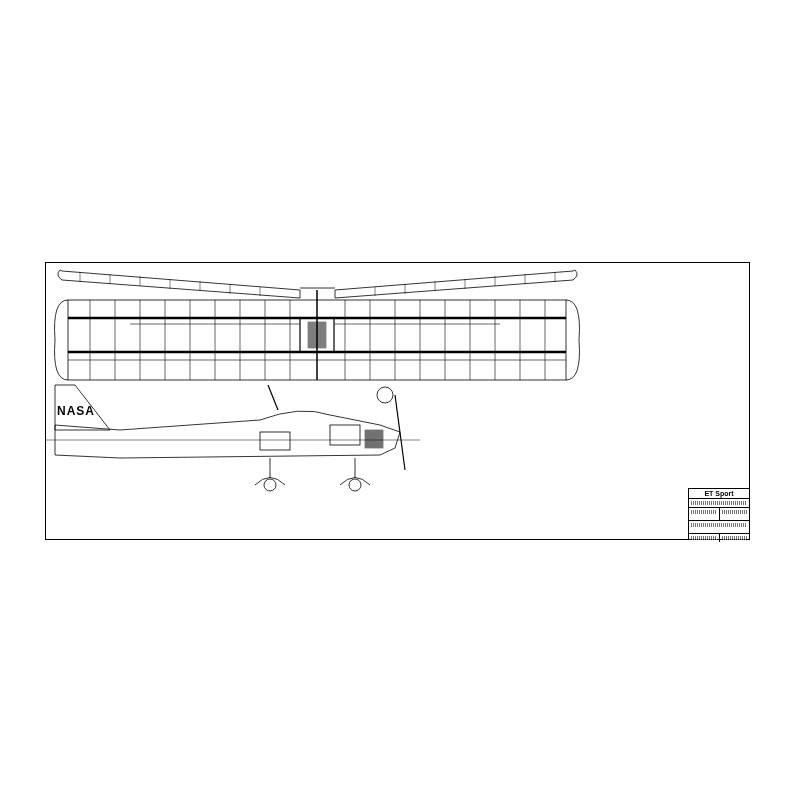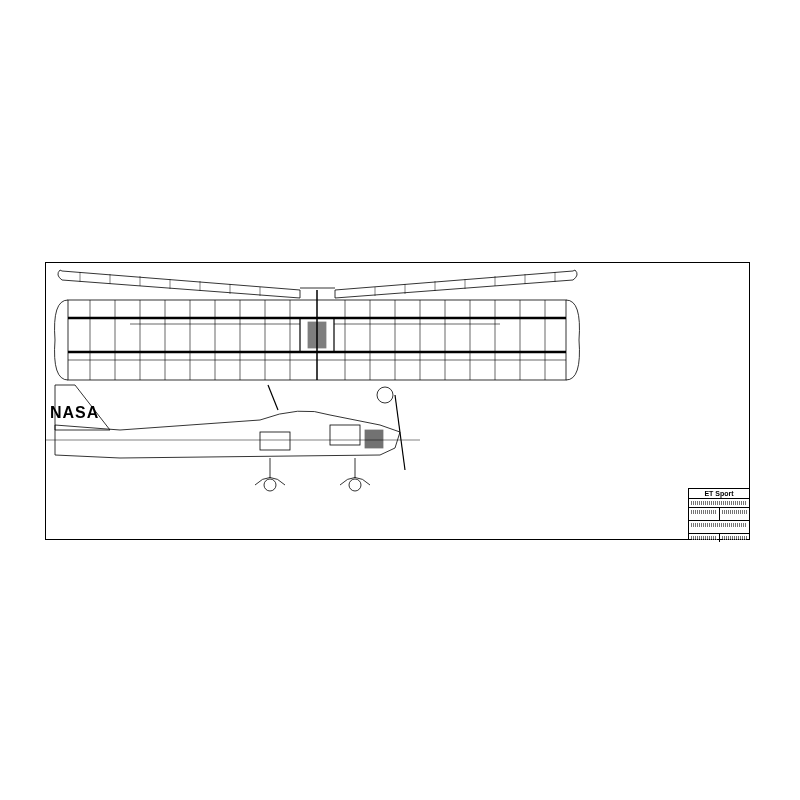--- a/index.html
+++ b/index.html
@@ -5,21 +5,21 @@
   html,body{margin:0;padding:0;background:#ffffff;}
   body{width:800px;height:800px;position:relative;overflow:hidden;font-family:"Liberation Sans",sans-serif;}
   #sheet{position:absolute;left:45px;top:262px;width:705px;height:278px;border:1.5px solid #000;box-sizing:border-box;background:#fff;}
   svg{position:absolute;left:0;top:0;}
   .title-block{position:absolute;left:688px;top:488px;width:62px;height:52px;border:1px solid #000;box-sizing:border-box;background:#fff;}
   .tb-title{font-weight:bold;font-size:7px;text-align:center;border-bottom:1px solid #000;line-height:9px;}
   .tb-row{border-bottom:1px solid #000;height:8px;display:flex;}
   .tb-row span{flex:1;border-right:1px solid #000;}
   .tb-row span:last-child{border-right:none;}
   .scribble{background:repeating-linear-gradient(90deg,#000 0 1px,#fff 1px 2px);opacity:.55;margin:2px 2px;height:4px;}
-  .nasa{position:absolute;left:50px;top:404px;font-weight:bold;font-size:16px;letter-spacing:1px;color:#000;font-family:"Liberation Sans",sans-serif;}
+  .nasa{position:absolute;left:57px;top:404px;font-weight:bold;font-size:12px;letter-spacing:1px;color:#000;font-family:"Liberation Sans",sans-serif;}
 </style>
 </head>
 <body>
 
 
 
 <div id="sheet"></div>
 
 <svg width="800" height="800" stroke="#000" fill="none" stroke-width="0.8">
 

